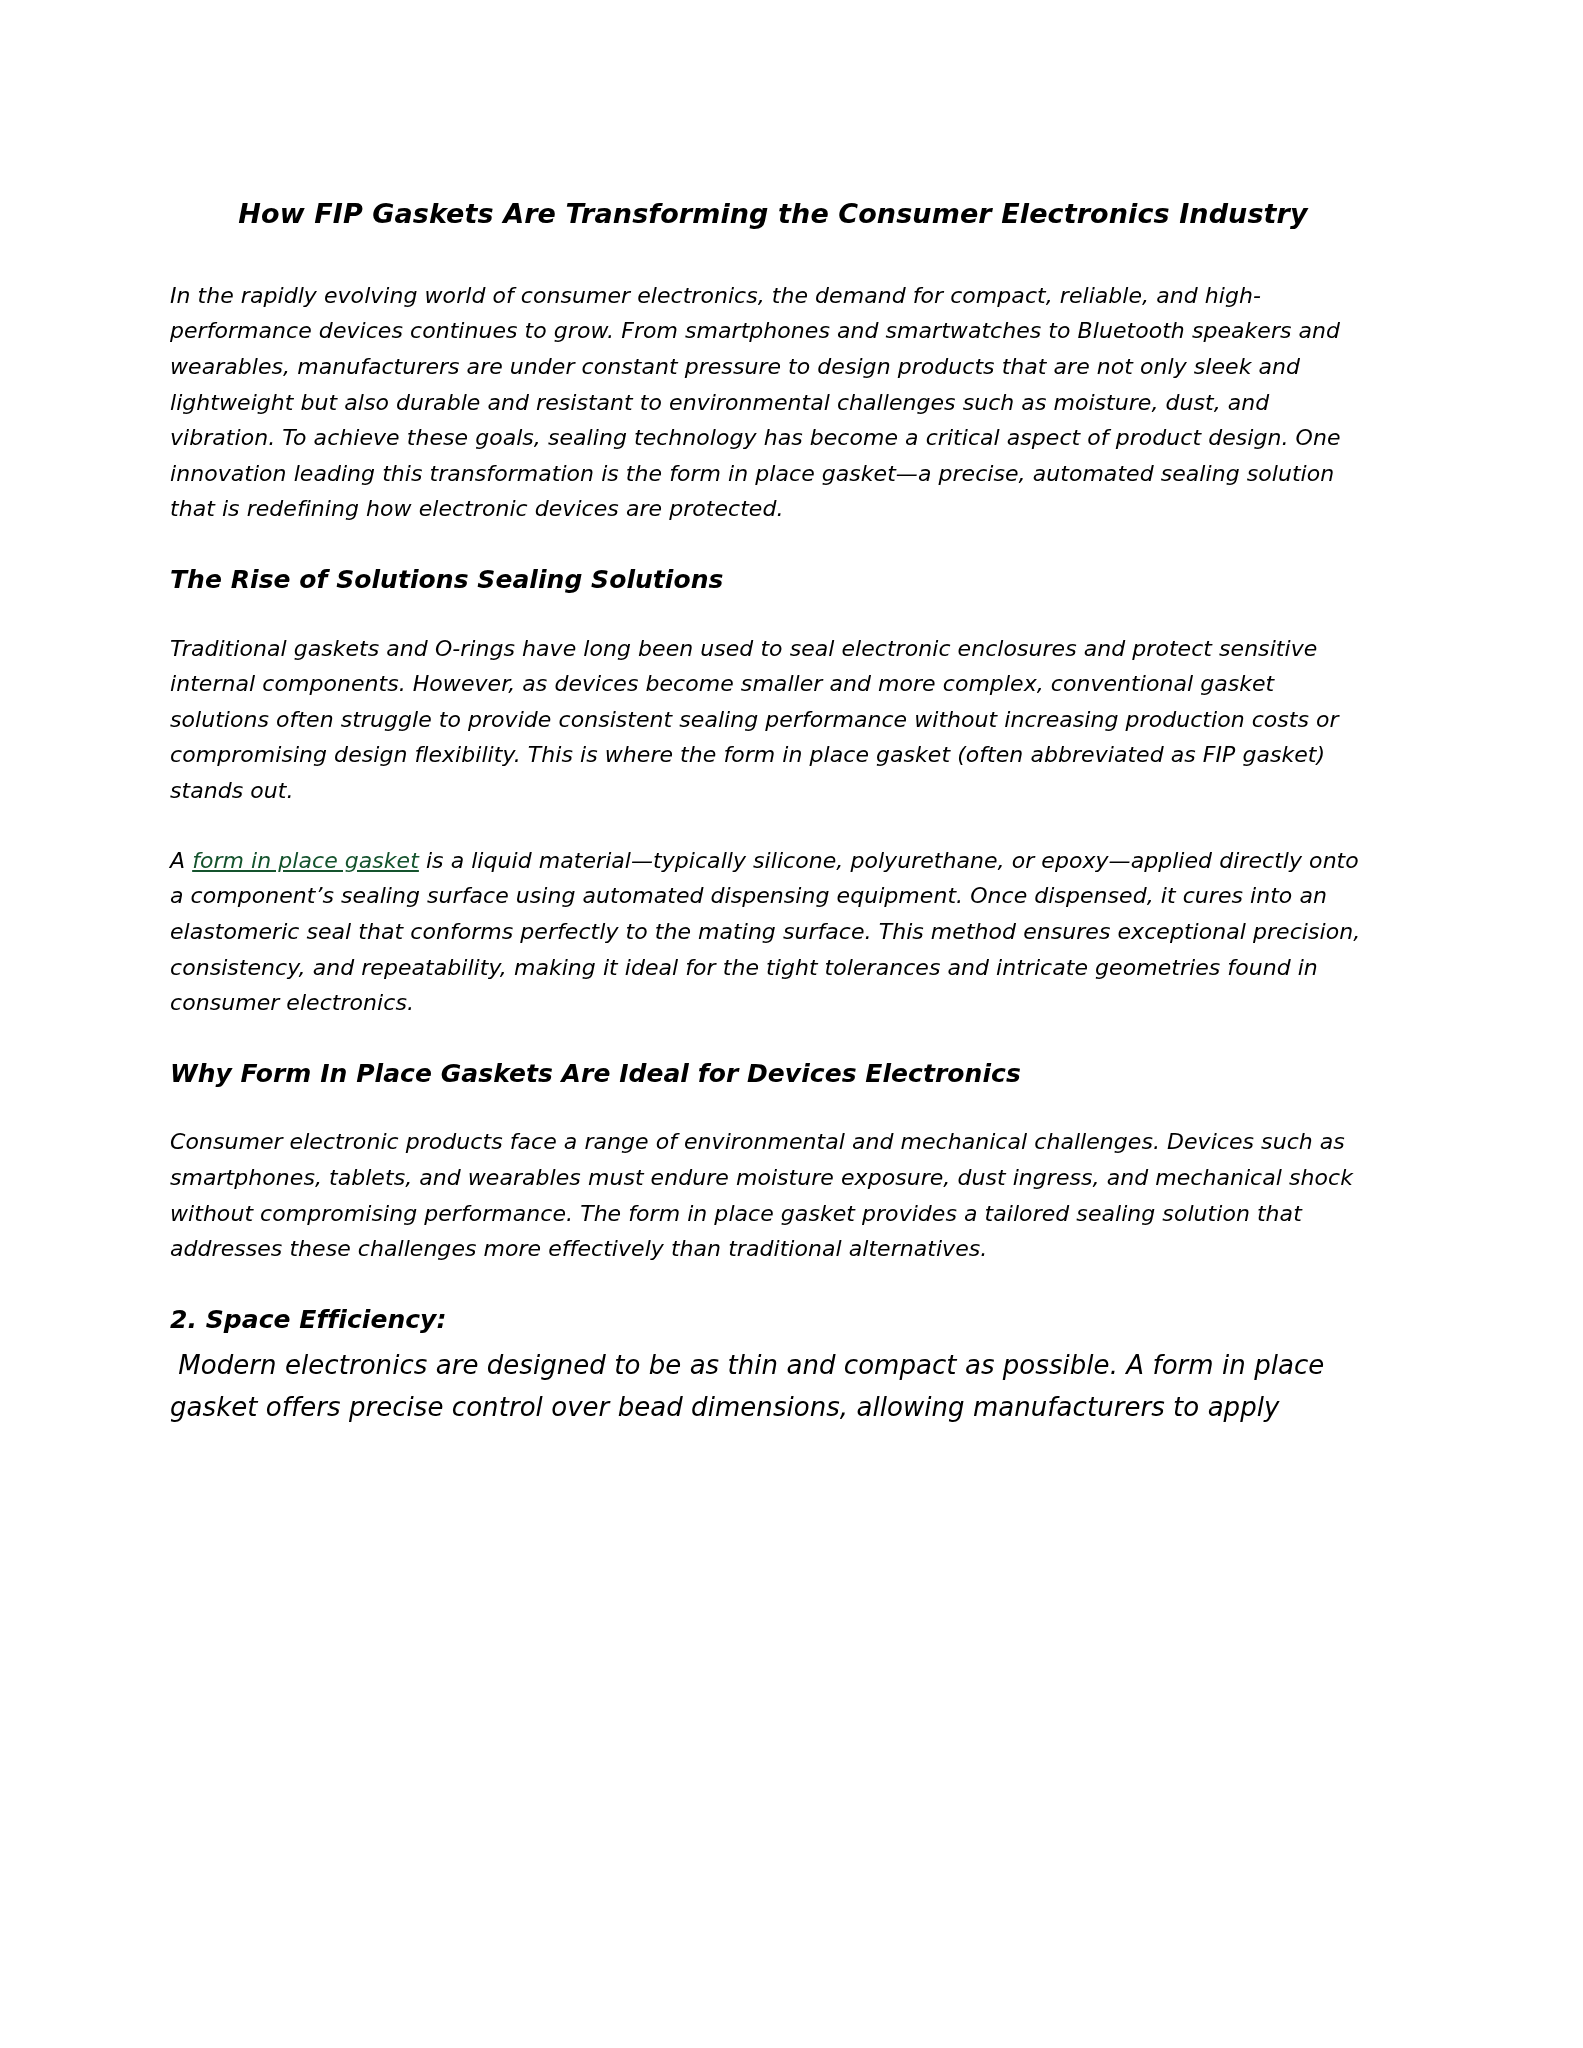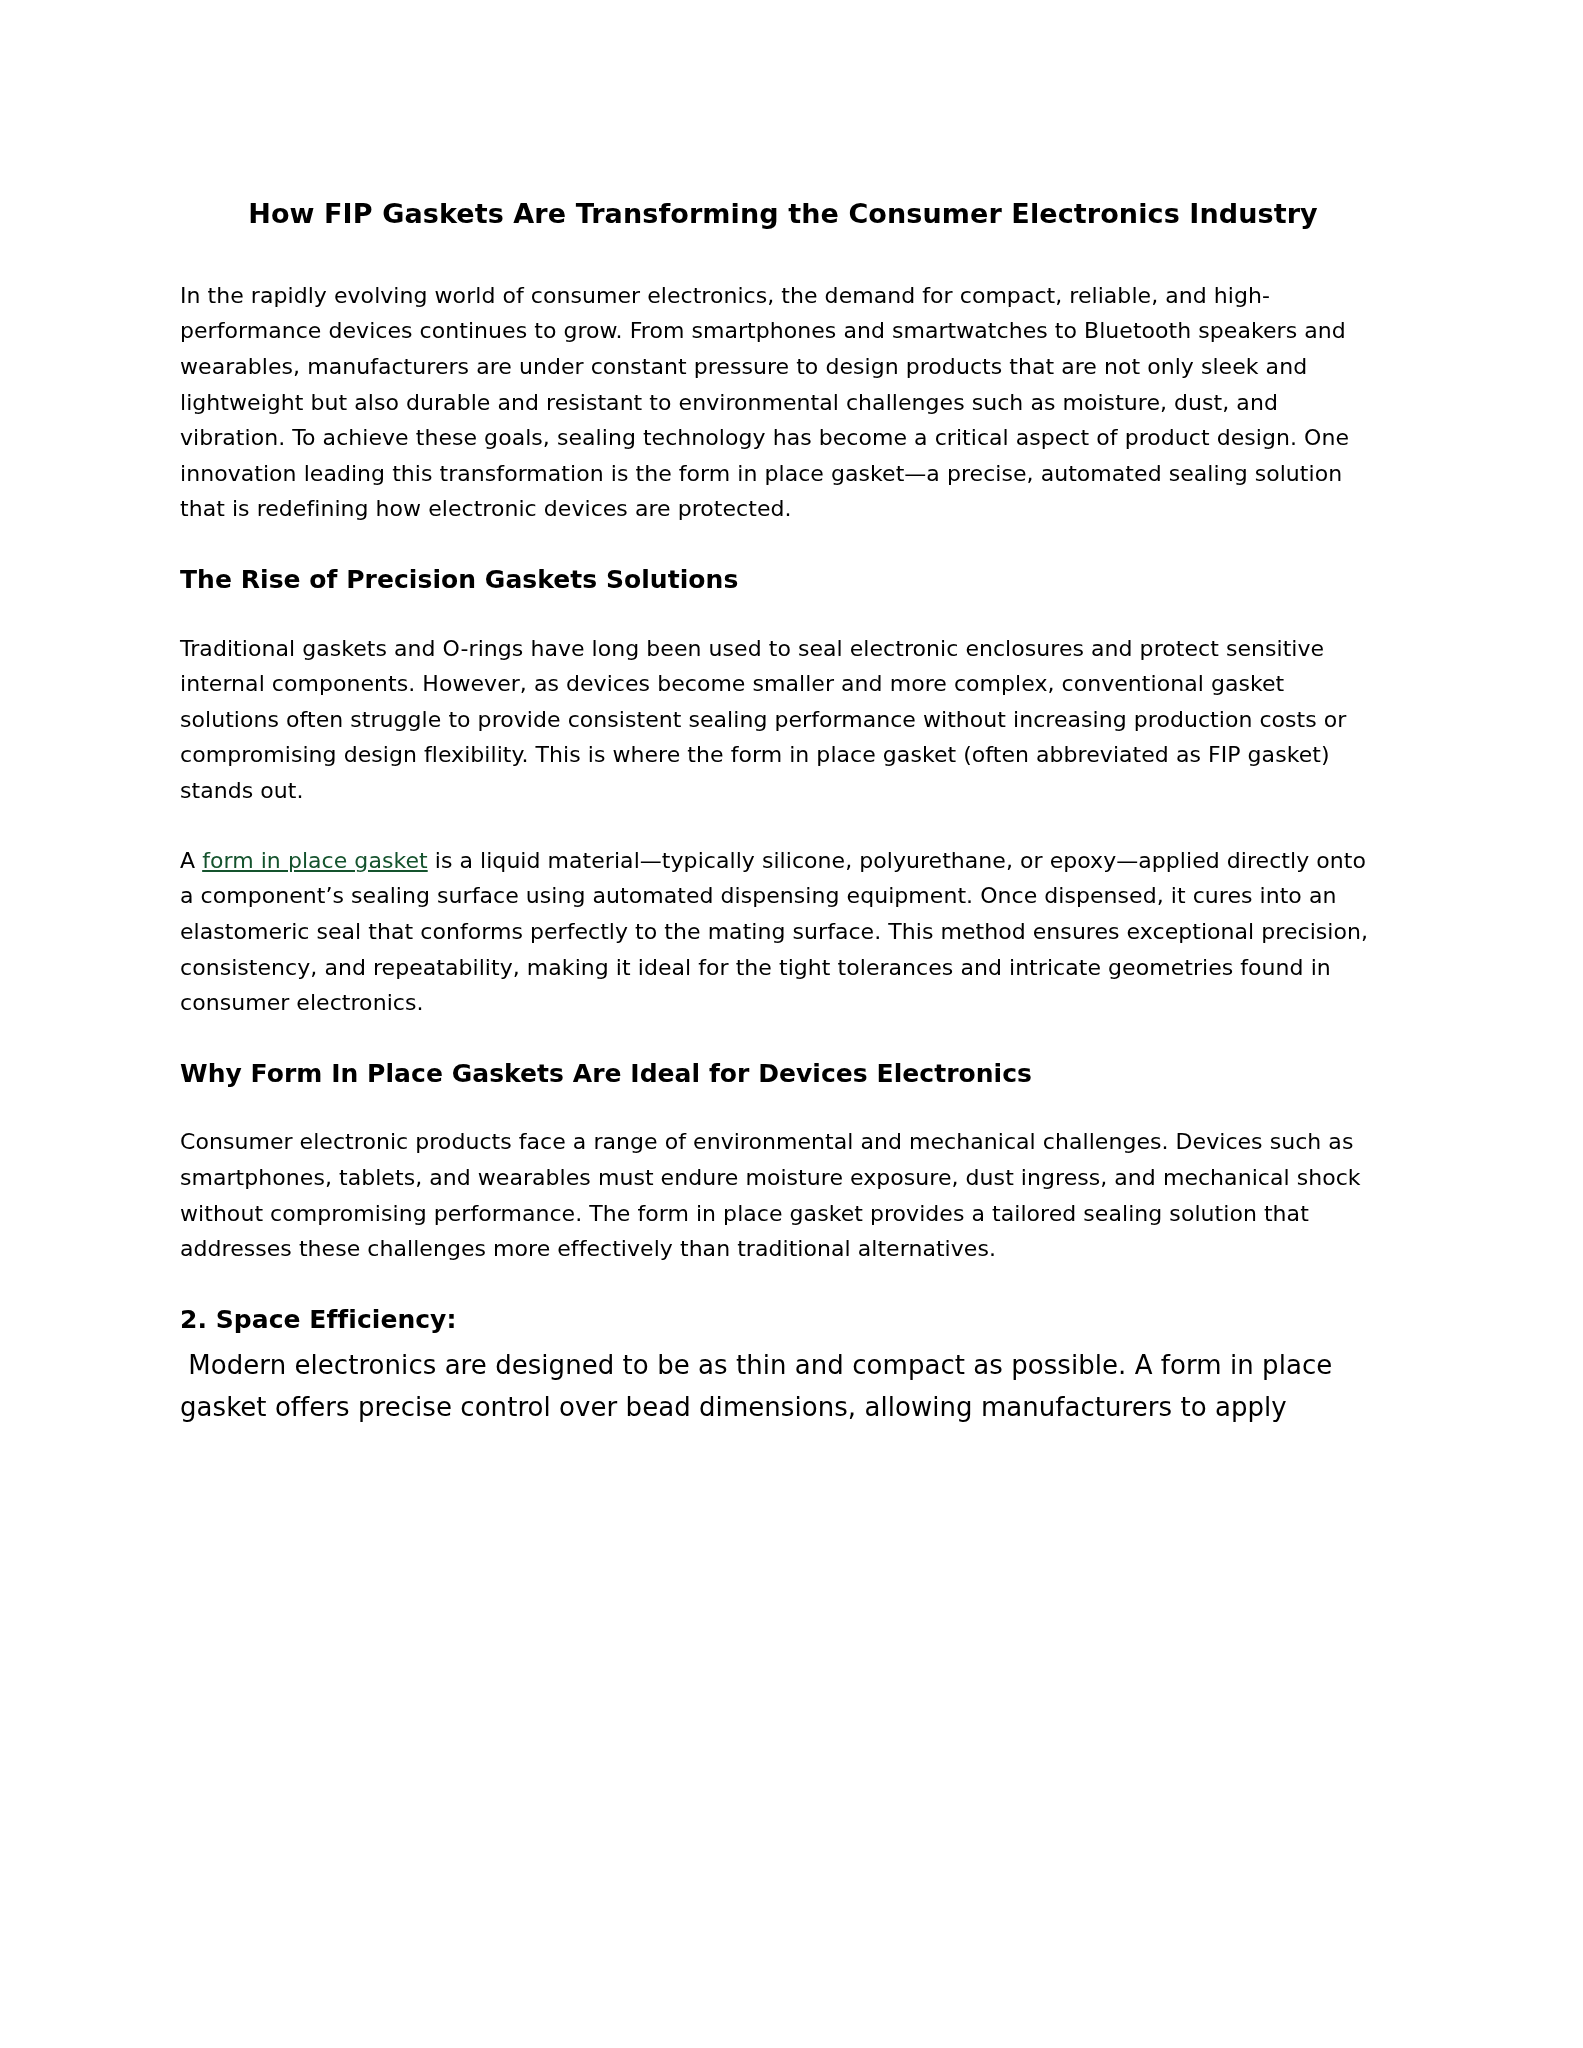--- a/index.html
+++ b/index.html
@@ -14,25 +14,26 @@
     width: 1583px;
     height: 2048px;
     margin: 0 auto;
     background: #ffffff;
     box-sizing: border-box;
     overflow: hidden;
   }
 
   .doc-body {
     position: absolute;
-    left: 180px;
+    left: 170px;
     top: 196px;
     width: 1206px;
     font-family: "DejaVu Sans", "Liberation Sans", sans-serif;
     color: #000000;
+    font-style: italic;
   }
 
   .doc-title {
     font-size: 27px;
     font-weight: bold;
     line-height: 1.32;
     text-align: center;
     margin: 0 0 46px 0;
     letter-spacing: 0.1px;
   }
@@ -79,21 +80,21 @@
 </head>
 <body>
 
 <div class="page">
   <div class="doc-body">
 
     <h1 class="doc-title">How FIP Gaskets Are Transforming the Consumer Electronics Industry</h1>
 
     <p class="para">In the rapidly evolving world of consumer electronics, the demand for compact, reliable, and high-performance devices continues to grow. From smartphones and smartwatches to Bluetooth speakers and wearables, manufacturers are under constant pressure to design products that are not only sleek and lightweight but also durable and resistant to environmental challenges such as moisture, dust, and vibration. To achieve these goals, sealing technology has become a critical aspect of product design. One innovation leading this transformation is the form in place gasket—a precise, automated sealing solution that is redefining how electronic devices are protected.</p>
 
-    <h2 class="section-heading">The Rise of Precision Gaskets Solutions</h2>
+    <h2 class="section-heading">The Rise of Solutions Sealing Solutions</h2>
 
     <p class="para">Traditional gaskets and O-rings have long been used to seal electronic enclosures and protect sensitive internal components. However, as devices become smaller and more complex, conventional gasket solutions often struggle to provide consistent sealing performance without increasing production costs or compromising design flexibility. This is where the form in place gasket (often abbreviated as FIP gasket) stands out.</p>
 
     <p class="para"><span>A </span><a class="inline-link" href="#">form in place gasket</a><span> is a liquid material—typically silicone, polyurethane, or epoxy—applied directly onto a component’s sealing surface using automated dispensing equipment. Once dispensed, it cures into an elastomeric seal that conforms perfectly to the mating surface. This method ensures exceptional precision, consistency, and repeatability, making it ideal for the tight tolerances and intricate geometries found in consumer electronics.</span></p>
 
     <h2 class="section-heading">Why Form In Place Gaskets Are Ideal for Devices Electronics</h2>
 
     <p class="para">Consumer electronic products face a range of environmental and mechanical challenges. Devices such as smartphones, tablets, and wearables must endure moisture exposure, dust ingress, and mechanical shock without compromising performance. The form in place gasket provides a tailored sealing solution that addresses these challenges more effectively than traditional alternatives.</p>
 
     <h3 class="sub-heading">2. Space Efficiency:</h3>

